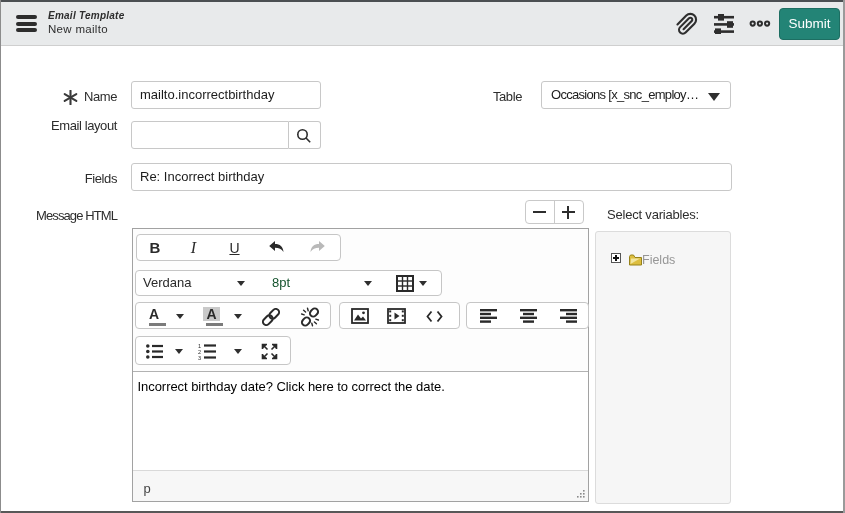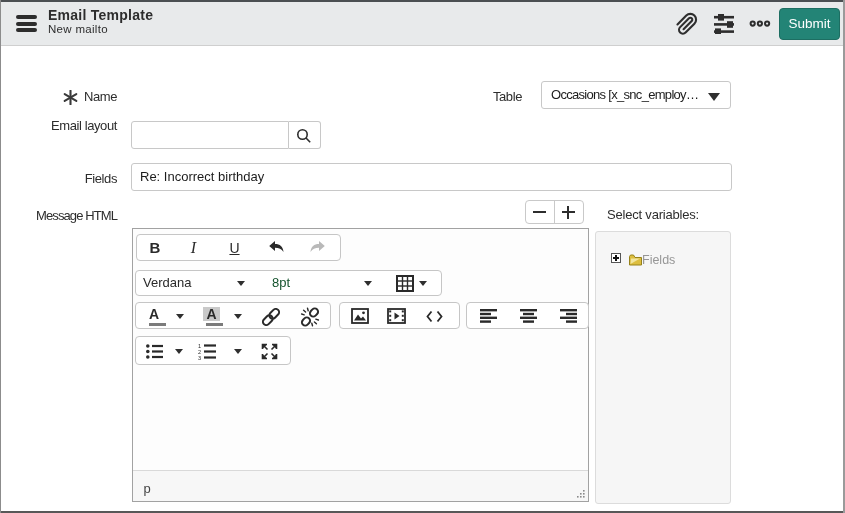--- a/index.html
+++ b/index.html
@@ -4,21 +4,21 @@
 <style>
   html,body{margin:0;padding:0;}
   *{box-sizing:border-box;}
   body{font-family:"Liberation Sans",sans-serif;width:845px;height:513px;overflow:hidden;}
   #page{position:relative;width:845px;height:513px;background:#fff;}
   .abs{position:absolute;}
   
   #hdr{position:absolute;left:1px;top:2px;width:843px;height:44px;background:#e8eaeb;border-bottom:1px solid #cfcfcf;}
   .hbar{position:absolute;left:15px;width:21px;height:4px;background:#2d2d2d;border-radius:2px;}
   #title{position:absolute;left:47px;top:6.5px;color:#2d2d2d;}
-  #title .t1{font-size:14px;font-weight:bold;line-height:13.5px;letter-spacing:0.25px;}
+  #title .t1{font-size:10px;font-weight:bold;line-height:13.5px;letter-spacing:0.25px;font-style:italic;}
   #title .t2{font-size:11.5px;line-height:14px;letter-spacing:0.3px;}
   #submit{position:absolute;left:778px;top:5.5px;width:61px;height:32px;background:#238476;border:1px solid #1d6e62;border-radius:4px;color:#fff;font-size:13.5px;text-align:center;line-height:30px;}
   
   .lbl{position:absolute;font-size:13px;color:#2d2d2d;text-align:right;width:116px;left:1px;letter-spacing:-0.4px;}
   
   .inp{position:absolute;background:#fff;border:1px solid #c8c8c8;border-radius:3px;font-size:13px;color:#1c1c1c;padding:0 0 0 8px;line-height:26px;white-space:nowrap;overflow:hidden;}
   
   .grp{position:absolute;background:#fff;border:1px solid #c6c6c6;border-radius:4px;display:flex;align-items:center;}
   .caret{width:0;height:0;border-left:4.5px solid transparent;border-right:4.5px solid transparent;border-top:5.5px solid #2f2f2f;display:inline-block;}
   .tbtn{height:100%;display:flex;align-items:center;justify-content:center;}
@@ -64,20 +64,21 @@
     </svg>
     <div id="submit">Submit</div>
   </div>
 
   <svg class="abs" style="left:63px;top:89.5px;" width="15" height="15" viewBox="0 0 15 15" stroke="#3a3a3a" stroke-width="2.1" stroke-linecap="round">
       <line x1="7.5" y1="0.8" x2="7.5" y2="14.2"></line>
       <line x1="1.7" y1="4.15" x2="13.3" y2="10.85"></line>
       <line x1="1.7" y1="10.85" x2="13.3" y2="4.15"></line>
     </svg>
   <div class="lbl" style="top:89px;">Name</div>
+  <div class="inp" style="left:131px;top:81px;width:190px;height:28px;">mailto.incorrectbirthday</div>
 
   <div class="lbl" style="top:89px;left:406px;">Table</div>
   <div class="inp" style="left:541px;top:81px;width:190px;height:28px;letter-spacing:-0.7px;padding-left:9px;padding-right:12px;">Occasions [x_snc_employ…
     <span class="caret" style="position:absolute;right:10.5px;top:10.5px;border-left-width:6px;border-right-width:6px;border-top-width:8px;"></span>
   </div>
 
   <div class="lbl" style="top:118px;">Email layout</div>
   <div class="inp" style="left:131px;top:121px;width:158px;height:28px;border-radius:3px 0 0 3px;"></div>
   <div class="inp" style="left:289px;top:121px;width:31.5px;height:28px;border-left:none;border-radius:0 3px 3px 0;">
     <svg style="position:absolute;left:7px;top:6px;" width="16" height="16" viewBox="0 0 16 16" fill="none" stroke="#2d2d2d" stroke-width="1.6">
@@ -230,20 +231,23 @@
           <path d="M11 1.5 L15.5 1.5 L15.5 6"></path>
           <path d="M15.5 11 L15.5 15.5 L11 15.5"></path>
           <path d="M6 15.5 L1.5 15.5 L1.5 11"></path>
         <line x1="2" y1="2" x2="6.5" y2="6.5"></line>
           <line x1="15" y1="2" x2="10.5" y2="6.5"></line>
           <line x1="15" y1="15" x2="10.5" y2="10.5"></line>
           <line x1="2" y1="15" x2="6.5" y2="10.5"></line>
       </svg>
     </div>
 
+    <div style="position:absolute;left:0;top:142px;width:455px;height:99px;background:#fff;border-top:1px solid #b2b2b2;">
+      <div style="position:absolute;left:4.5px;top:7px;font-size:13px;letter-spacing:-0.05px;color:#000;">Incorrect birthday date? Click here to correct the date.</div>
+    </div>
 
     <div style="position:absolute;left:0;top:241px;width:455px;height:31px;background:#f7f7f7;border-top:1px solid #d9d9d9;">
       <div style="position:absolute;left:10.5px;top:10px;font-size:13px;color:#444;">p</div>
       <svg style="position:absolute;right:3px;bottom:3px;" width="9" height="9" viewBox="0 0 9 9" fill="#8a8a8a">
         <rect x="7" y="1" width="1.6" height="1.6"></rect>
           <rect x="4" y="4" width="1.6" height="1.6"></rect>
           <rect x="7" y="4" width="1.6" height="1.6"></rect>
           <rect x="1" y="7" width="1.6" height="1.6"></rect>
           <rect x="4" y="7" width="1.6" height="1.6"></rect>
           <rect x="7" y="7" width="1.6" height="1.6"></rect>

